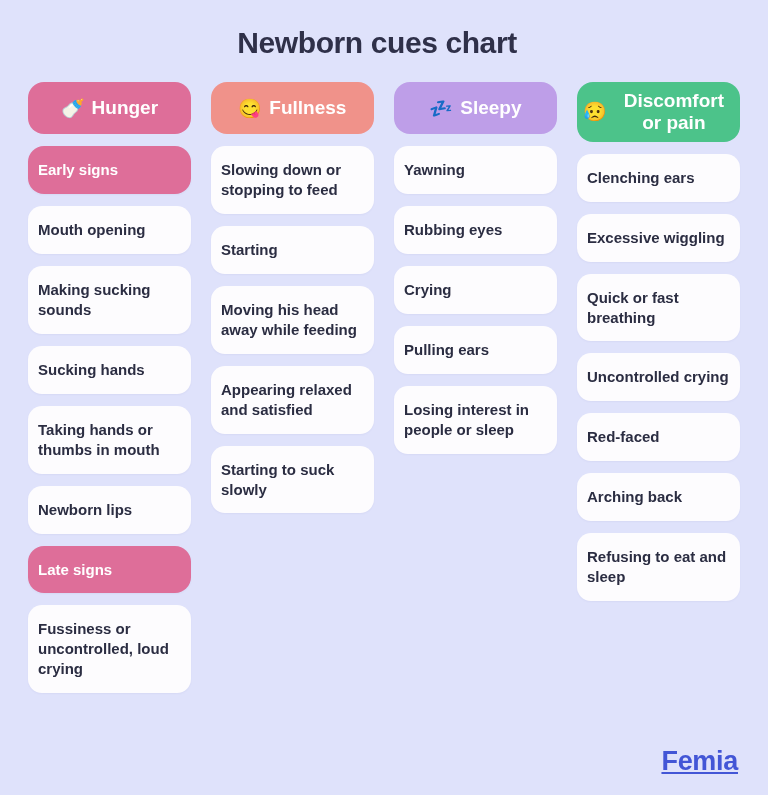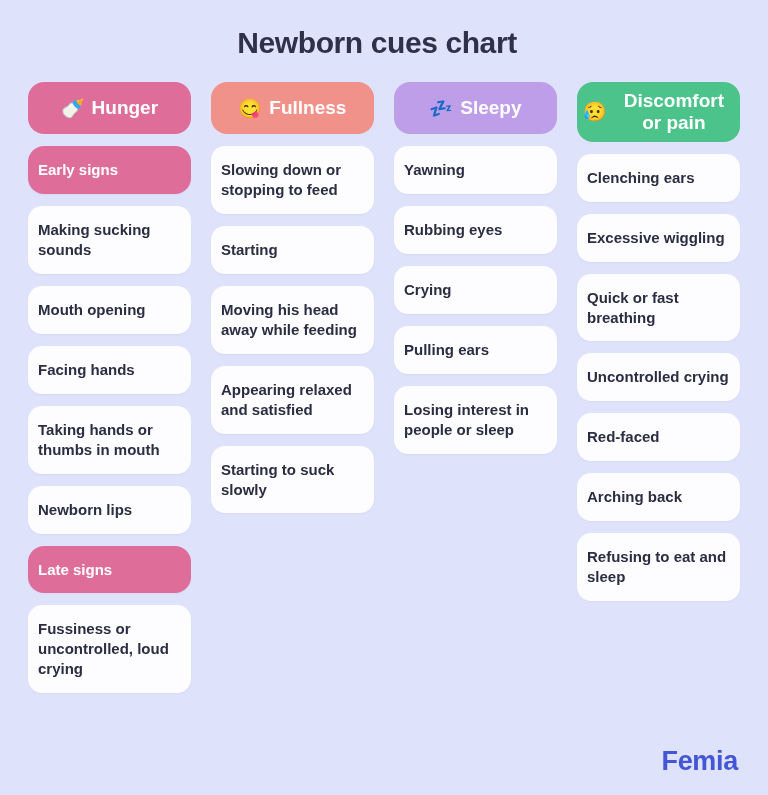--- a/index.html
+++ b/index.html
@@ -80,39 +80,40 @@
     border-radius: 16px;
   }
   .logo {
     position: absolute;
     right: 30px;
     bottom: 18px;
     font-size: 27px;
     font-weight: bold;
     color: #4356D6;
     letter-spacing: -0.3px;
+    text-decoration: underline;
   }
 </style>
 </head>
 <body>
 
 <div class="page">
 
   <h1 class="page-title">Newborn cues chart</h1>
 
   <div class="columns" id="columns-root">
       <div class="column">
         <div class="col-header" style="background: rgb(222, 110, 153);">
           <span class="hdr-emoji">🍼</span>
           <span>Hunger</span>
         </div>
         <div class="card subhead">Early signs</div>
+        <div class="card">Mouth opening</div>
         <div class="card">Making sucking sounds</div>
-        <div class="card">Mouth opening</div>
-        <div class="card">Facing hands</div>
+        <div class="card">Sucking hands</div>
         <div class="card">Taking hands or thumbs in mouth</div>
         <div class="card">Newborn lips</div>
         <div class="card subhead">Late signs</div>
         <div class="card">Fussiness or uncontrolled, loud crying</div>
       </div>
       <div class="column">
         <div class="col-header" style="background: rgb(240, 146, 138);">
           <span class="hdr-emoji">😋</span>
           <span>Fullness</span>
         </div>

